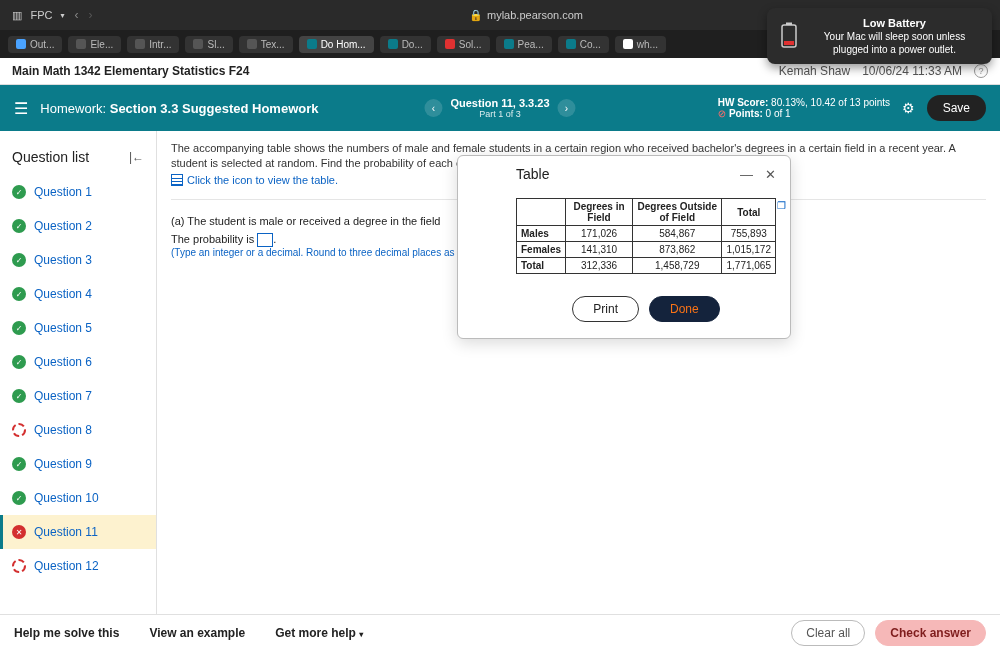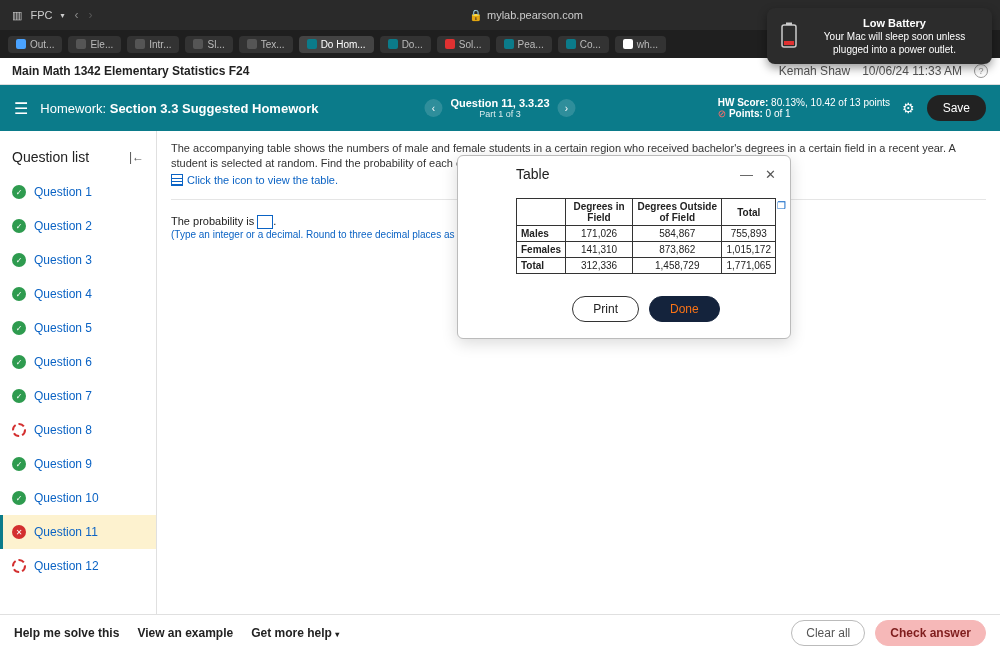--- a/index.html
+++ b/index.html
@@ -65,21 +65,21 @@
   .datatbl { border-collapse: collapse; width: 100%; font-size: 10px; }
   .datatbl th, .datatbl td { border: 1px solid #333; padding: 2px 4px; text-align: center; }
   .datatbl th { font-weight: 700; }
   .datatbl td:first-child, .datatbl th:first-child { text-align: left; font-weight: 700; }
   .copy-ic { color:#0b63c4; font-size:10px; vertical-align:top; margin-left:2px; }
   .modal-foot { display: flex; justify-content: center; gap: 10px; padding: 10px 0 16px; }
   .btn { padding: 5px 20px; border-radius: 14px; font-size: 12px; cursor: pointer; }
   .btn-outline { background: #fff; border: 1px solid #333; }
   .btn-dark { background: #14233c; color: #f97316; border: 1px solid #14233c; }
   
-  .footer { position: absolute; bottom: 0; left: 0; right: 0; height: 36px; border-top: 1px solid #e0e0e0; background: #fff; display: flex; align-items: center; padding: 0 14px; font-size: 12px; gap: 18px; }
+  .footer { position: absolute; bottom: 0; left: 0; right: 0; height: 36px; border-top: 1px solid #e0e0e0; background: #fff; display: flex; align-items: center; padding: 0 14px; font-size: 12px; gap: 30px; }
   .footer .right { margin-left: auto; display: flex; gap: 10px; }
   .pill { padding: 5px 14px; border-radius: 14px; border: 1px solid #bbb; background: #fff; color: #555; }
   .pill.pink { background: #f6b8b8; border-color: #f6b8b8; color: #7f1d1d; font-weight: bold; }
 </style>
 </head>
 <body>
 
 <div class="browser-top">
   <div class="tab-picker">
     <span>▥</span>
@@ -256,20 +256,21 @@
       </div>
   </div>
 
   <div class="content">
     <div class="instr">The accompanying table shows the numbers of male and female students in a certain region who received bachelor's degrees in a certain field in a recent year. A student is selected at random. Find the probability of each event listed in parts (a) through (c) below.</div>
     <div class="table-link">
       <span class="table-icon"></span>
       <span>Click the icon to view the table.</span>
     </div>
     <div class="divider"></div>
+    <div class="part">(a) The student is male or received a degree in the field</div>
     <div class="prob">
       <span>The probability is</span>
       <span class="box"></span>.
     </div>
     <div class="hint">(Type an integer or a decimal. Round to three decimal places as needed.)</div>
 
     
     <div class="modal">
       <div class="modal-head">
         <span>Table</span>

